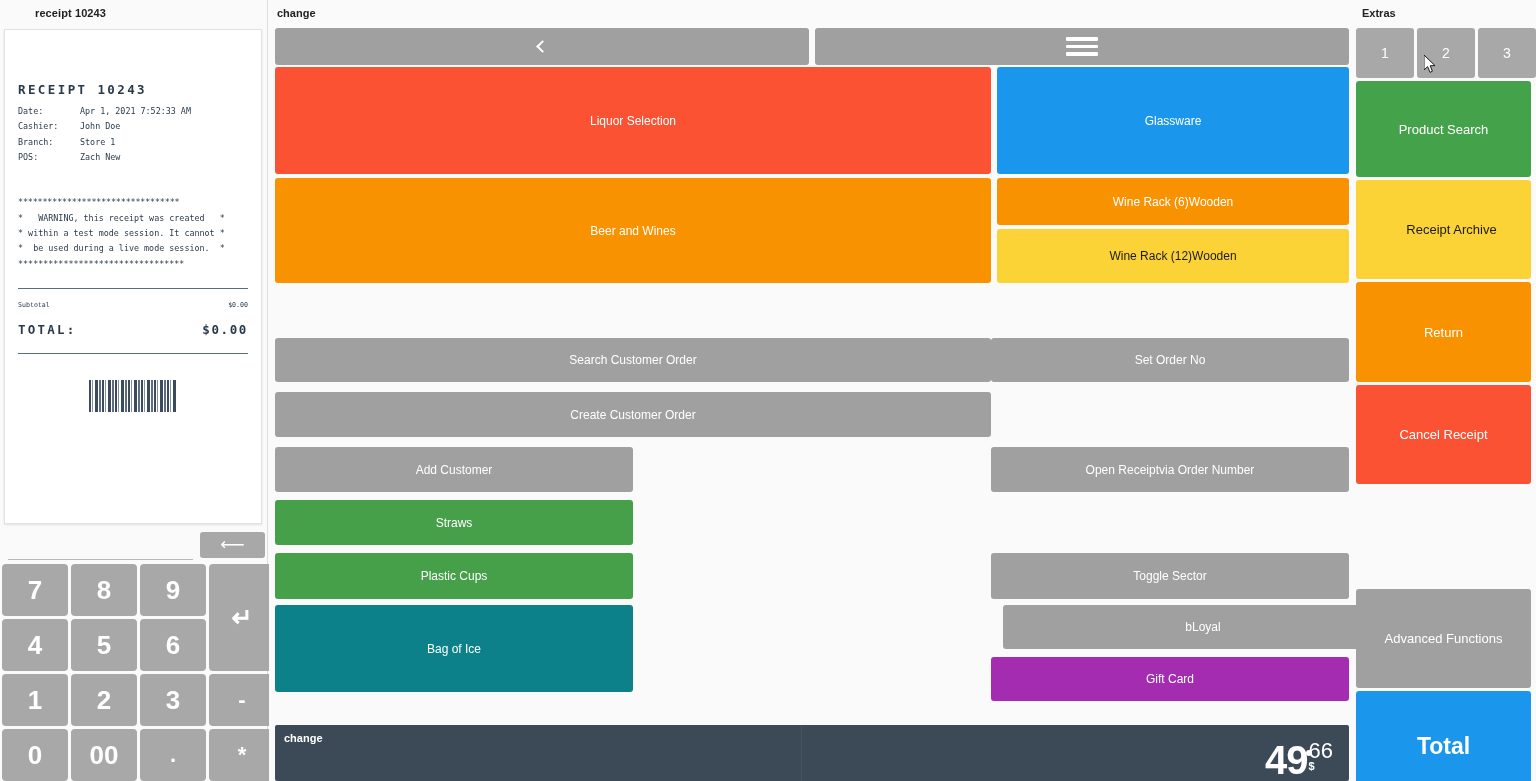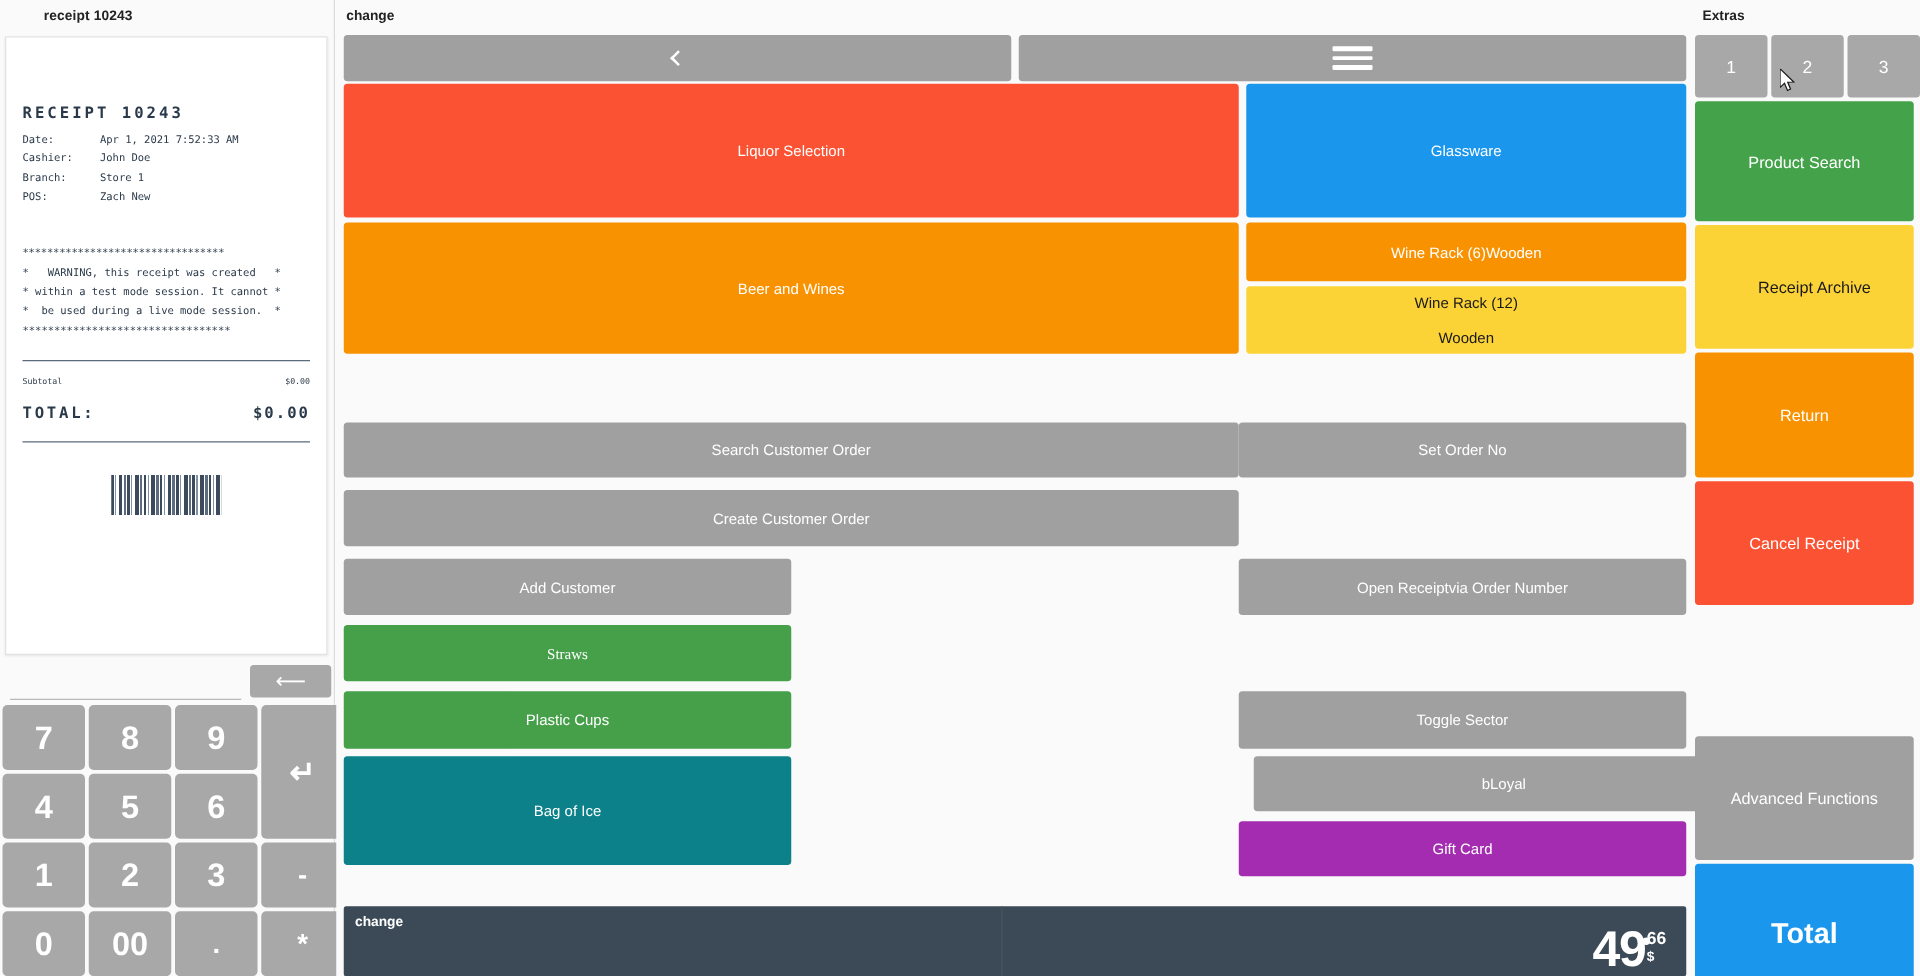--- a/index.html
+++ b/index.html
@@ -188,21 +188,21 @@
     position: absolute;
     border: none; border-radius: 3px;
     color: #ffffff;
     font-size: 12px;
     display: flex; align-items: center; justify-content: center;
     text-align: center;
     line-height: 14px;
     cursor: pointer;
     font-family: "Liberation Sans", sans-serif;
   }
-  .tile.dark-text { color: #1a1a1a; flex-direction: column; }
+  .tile.dark-text { color: #1a1a1a; }
 
   .tile-liquor   { left: 0;    top: 0;   width: 716px; height: 107px; }
   .tile-beer     { left: 0;    top: 111px; width: 716px; height: 105px; }
   .tile-glass    { left: 722px; top: 0;   width: 352px; height: 107px; }
   .tile-wine6    { left: 722px; top: 111px; width: 352px; height: 47px; }
   .tile-wine12   { left: 722px; top: 162px; width: 352px; height: 54px; }
 
   
   .func-area {
     position: absolute;
@@ -216,21 +216,21 @@
     display: flex; align-items: center; justify-content: center;
     text-align: center; line-height: 14px;
     cursor: pointer;
     font-family: "Liberation Sans", sans-serif;
   }
   .grey { background: #a0a0a0; }
 
   .f-search-co  { left: 0;   top: 8px;   width: 716px; height: 44px; }
   .f-create-co  { left: 0;   top: 62px;  width: 716px; height: 45px; }
   .f-add-cust   { left: 0;   top: 117px; width: 358px; height: 45px; }
-  .f-straws     { left: 0;   top: 170px; width: 358px; height: 45px; background: #45a049; font-family: Liberation Serif, serif; }
+  .f-straws     { left: 0;   top: 170px; width: 358px; height: 45px; background: #45a049; }
   .f-cups       { left: 0;   top: 223px; width: 358px; height: 46px; background: #45a049; }
   .f-ice        { left: 0;   top: 275px; width: 358px; height: 87px; background: #0c8189; }
 
   .f-setorder   { left: 716px; top: 8px;   width: 358px; height: 44px; }
   .f-park       { left: 716px; top: 62px;  width: 358px; height: 45px; }
   .f-openrcpt   { left: 716px; top: 117px; width: 358px; height: 45px; }
   .f-toggle     { left: 716px; top: 223px; width: 358px; height: 46px; }
   .f-bloyal     { left: 728px; top: 275px; width: 372px; height: 44px; padding-left: 28px; }
   .f-giftcard   { left: 716px; top: 327px; width: 358px; height: 44px; background: #a32cb0; }
 
@@ -257,21 +257,21 @@
   }
   .amount {
     position: absolute;
     right: 16px; bottom: 2px;
     display: flex; align-items: flex-start;
     color: #ffffff;
     font-family: "Liberation Sans", sans-serif;
   }
   .amt-whole { font-size: 40px; font-weight: bold; line-height: 38px; letter-spacing: -1px; }
   .amt-frac-wrap { display: flex; flex-direction: column; align-items: flex-start; margin-left: 1px; }
-  .amt-frac { font-size: 14px; font-weight: bold; line-height: 19px; }
+  .amt-frac { font-size: 22px; font-weight: normal; line-height: 19px; }
   .amt-cur { font-size: 11px; font-weight: bold; line-height: 11px; margin-top: 1px; }
   .amt-dot {
     position: absolute; left: -3px; bottom: 4px;
     width: 6px; height: 6px; background: #ffffff; border-radius: 50%;
   }
   .amt-frac-row { position: relative; display: flex; align-items: flex-end; }
 
   
   .extras {
     position: absolute;

